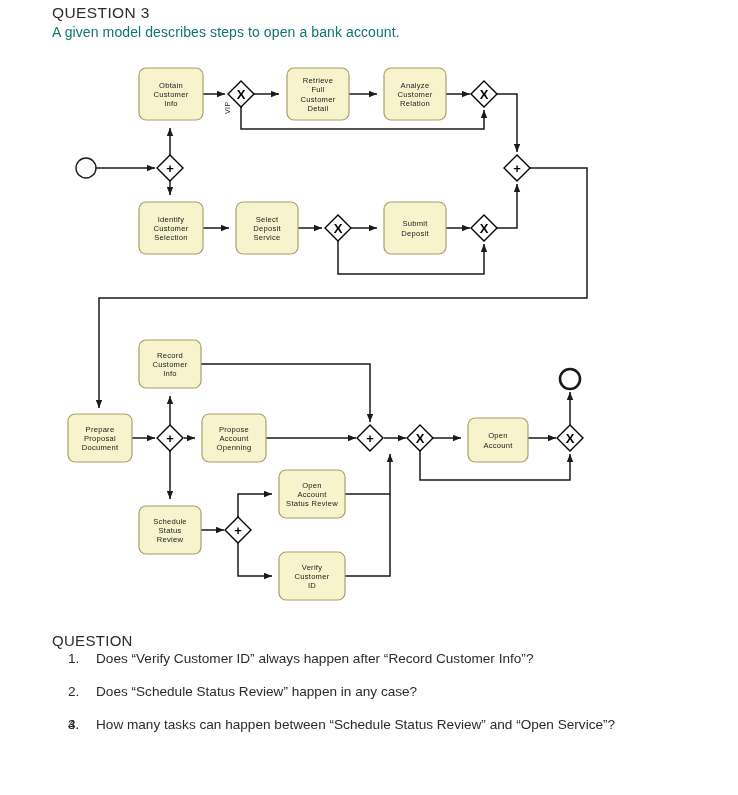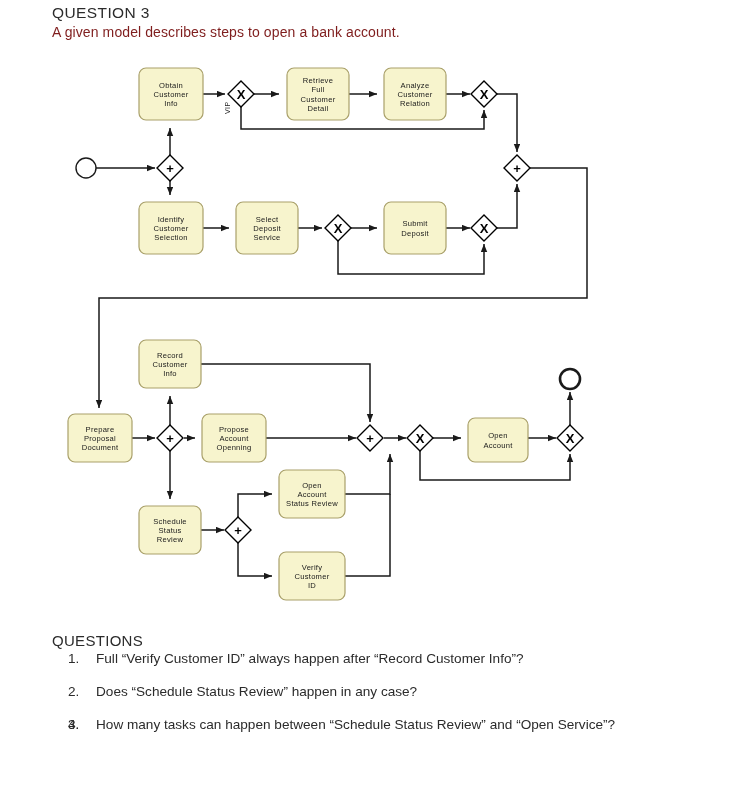--- a/index.html
+++ b/index.html
@@ -29,21 +29,21 @@
     font-size: 15.5px;
     letter-spacing: 0.4px;
     color: #2b2b2b;
   }
   .q-sub {
     position: absolute;
     left: 52px;
     top: 24px;
     font-size: 14px;
     letter-spacing: 0.1px;
-    color: #7f1d1d;
+    color: #0f766e;
   }
   #diagram {
     position: absolute;
     left: 0;
     top: 48px;
     width: 738px;
     height: 575px;
   }
   .questions-head {
     position: absolute;
@@ -289,21 +289,21 @@
         </g>
         <g>
           <circle cx="570" cy="331" r="10" fill="#ffffff" stroke="#1a1a1a" stroke-width="2.6"></circle>
         </g>
       </g>
     <g id="labels">
         <text x="230" y="66" class="vip-label" transform="rotate(-90 230 66)">VIP</text>
       </g>
   </svg>
 
-  <div class="questions-head">QUESTIONS</div>
+  <div class="questions-head">QUESTION</div>
   <ol class="q-list" id="q-list">
-      <li class="q-item"><span class="q-num">1.</span><span>Full “Verify Customer ID” always happen after “Record Customer Info”?</span></li>
+      <li class="q-item"><span class="q-num">1.</span><span>Does “Verify Customer ID” always happen after “Record Customer Info”?</span></li>
       <li class="q-item"><span class="q-num">2.</span><span>Does “Schedule Status Review” happen in any case?</span></li>
       <li class="q-item"><span class="q-num">3.</span></li>
       <li class="q-item"><span class="q-num">4.</span><span>How many tasks can happen between “Schedule Status Review” and “Open Service”?</span></li>
     </ol>
 
 </div>
 
 </body></html>

